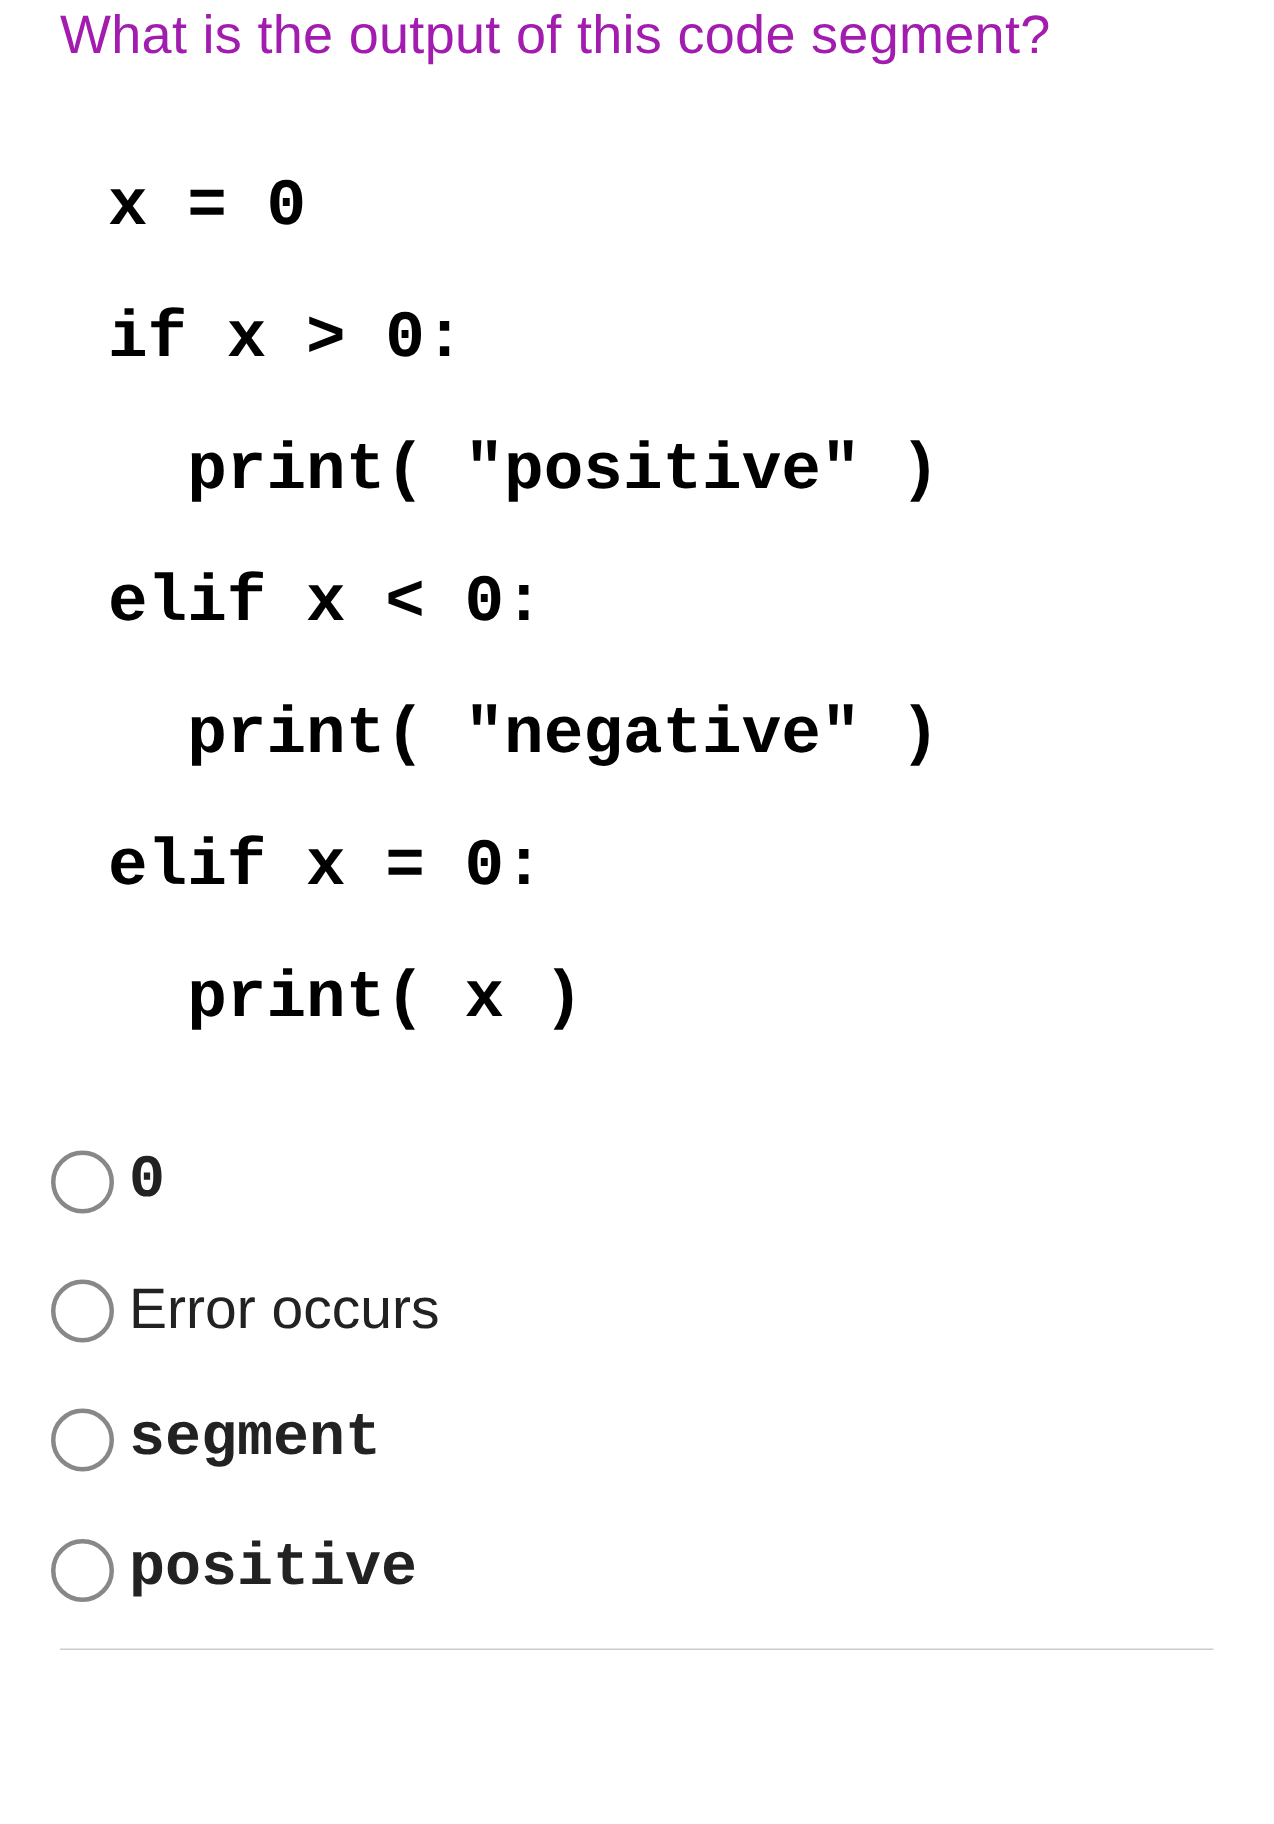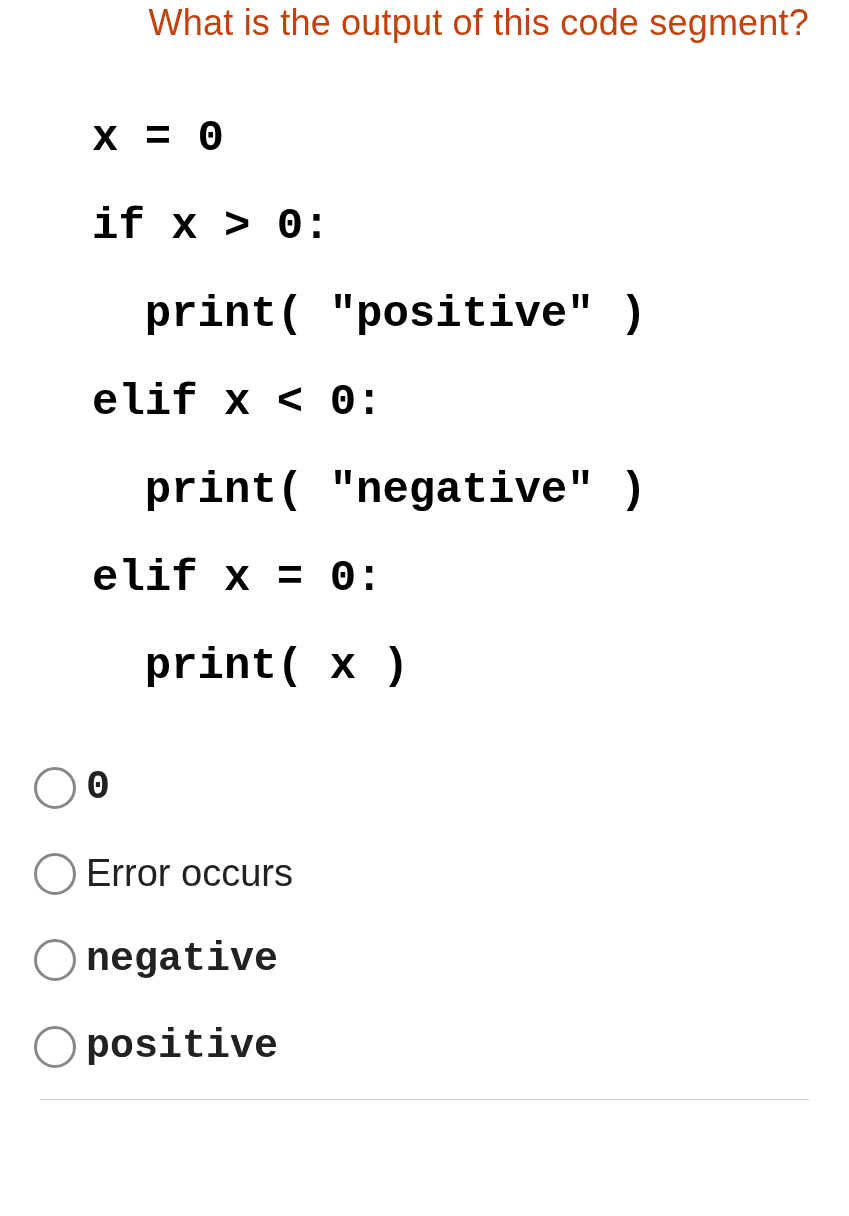--- a/index.html
+++ b/index.html
@@ -10,34 +10,33 @@
     body {
       width: 849px;
       height: 1216px;
       background: #ffffff;
       font-family: Arial, Helvetica, sans-serif;
       padding: 0 40px;
       color: #222;
     }
     .question {
       font-size: 36px;
-      color: #c2410c;
+      color: #a21caf;
       font-weight: 400;
       letter-spacing: 0.2px;
       margin-top: 2px;
       margin-bottom: 50px;
-      text-align: right;
     }
     .code-block {
       font-family: "Courier New", Courier, monospace;
       font-size: 44px;
       font-weight: bold;
       color: #000;
       line-height: 2.0;
-      margin-left: 52px;
+      margin-left: 32px;
       margin-bottom: 55px;
       white-space: pre;
     }
     .options {
       display: flex;
       flex-direction: column;
       gap: 42px;
       margin-left: -6px;
     }
     .option {
@@ -86,21 +85,21 @@
   <label class="option">
     <span class="radio"></span>
     <span class="option-label mono">0</span>
   </label>
   <label class="option">
     <span class="radio"></span>
     <span class="option-label">Error occurs</span>
   </label>
   <label class="option">
     <span class="radio"></span>
-    <span class="option-label mono">negative</span>
+    <span class="option-label mono">segment</span>
   </label>
   <label class="option">
     <span class="radio"></span>
     <span class="option-label mono">positive</span>
   </label>
 </div>
 
 <hr class="divider">
 
 </body></html>

